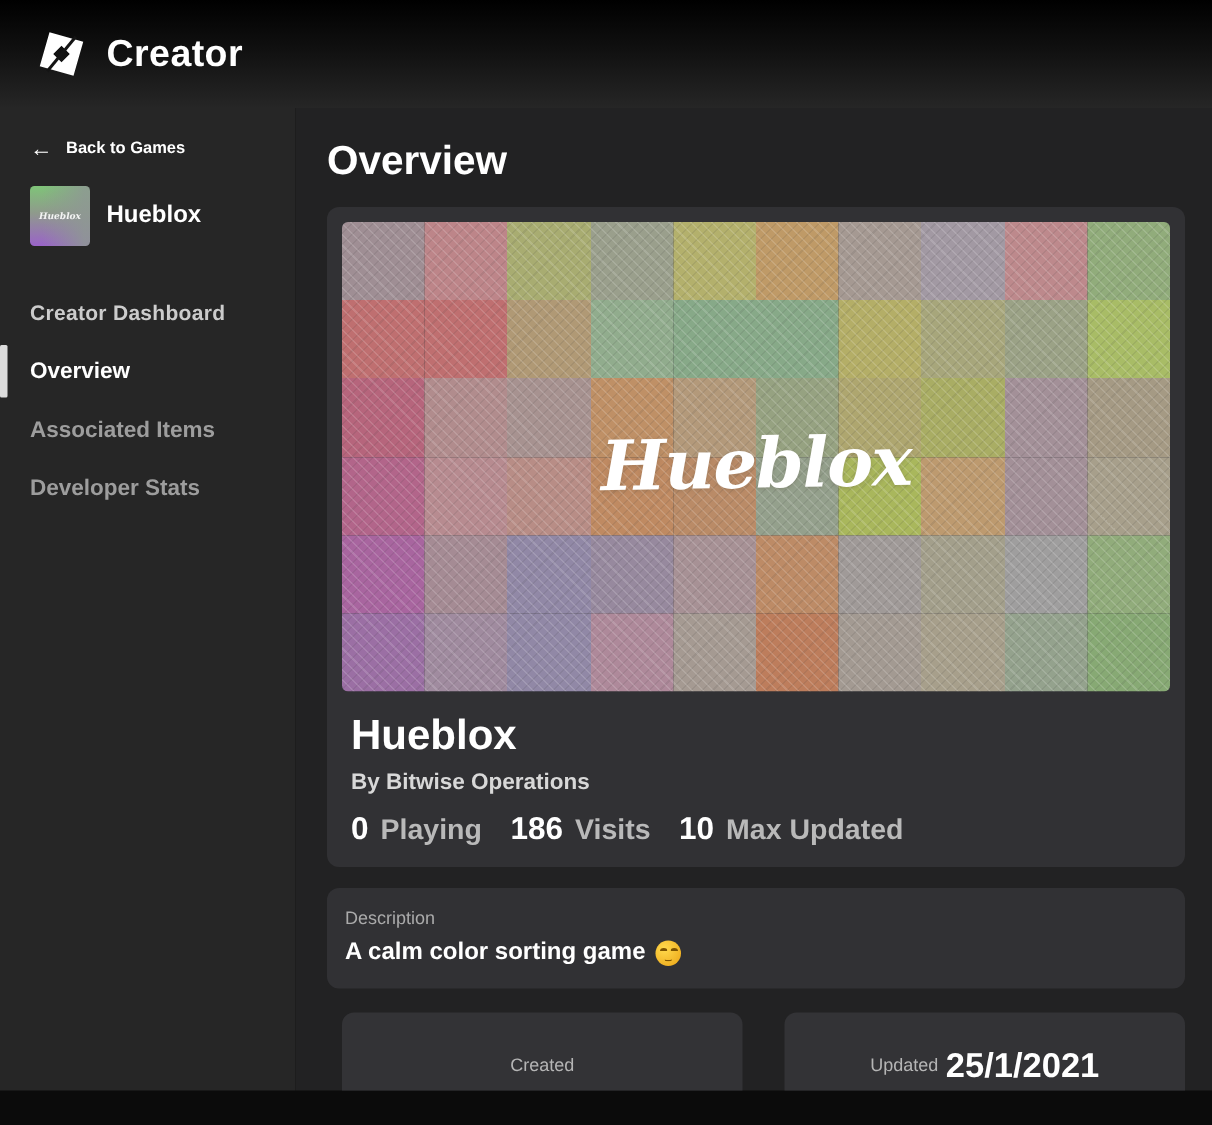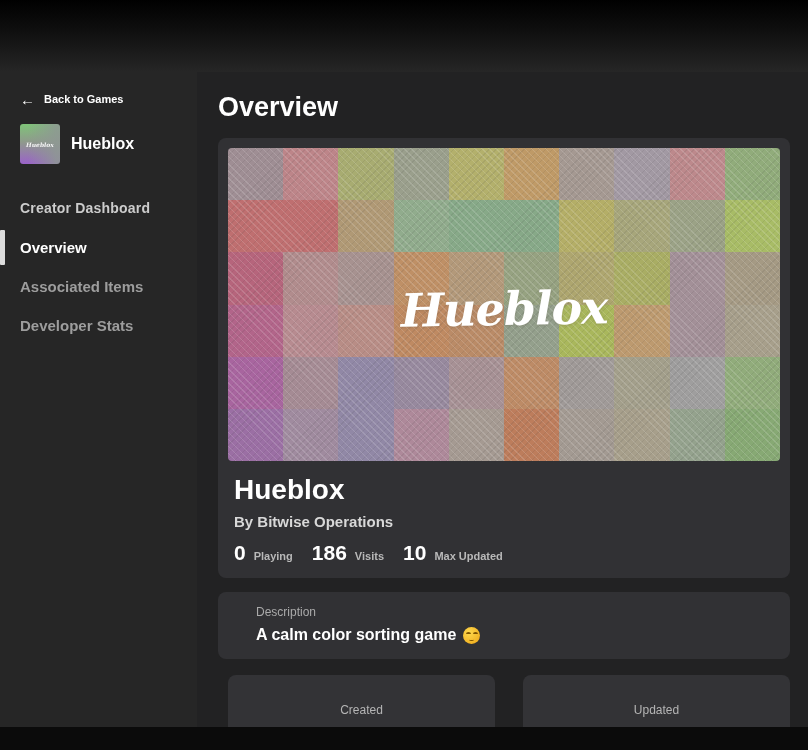--- a/index.html
+++ b/index.html
@@ -101,23 +101,23 @@
     text-shadow:0 1px 3px rgba(90,80,60,.25);
     transform:rotate(-1deg);
   }
 
   .game-info { padding:13px 6px 0; }
   h2 { margin:0; color:#fff; font-size:28px; font-weight:bold; }
   .byline { margin-top:7px; color:#d8d8d8; font-size:15px; font-weight:bold; }
   .stats { display:flex; align-items:baseline; gap:19px; margin-top:11px; }
   .stat { display:flex; align-items:baseline; gap:8px; }
   .stat b { color:#fff; font-size:21px; }
-  .stat .lbl { color:#b9b9b9; font-size:11px; font-weight:bold; }
-
-  .desc-card { margin-top:14px; padding:13px 38px 15px; }
+  .stat .lbl { color:#b9b9b9; font-size:19px; font-weight:bold; }
+
+  .desc-card { margin-top:14px; padding:13px 12px 15px; }
   .card-label { color:#aaa; font-size:12px; }
   .desc-text {
     margin-top:7px; display:flex; align-items:center; gap:7px;
     color:#fff; font-size:16px; font-weight:bold;
   }
 
   .emoji {
     position:relative; width:17px; height:17px; border-radius:50%; flex:0 0 17px;
     background:radial-gradient(circle at 35% 32%, #ffd94d, #f0b021 78%);
   }
@@ -136,20 +136,29 @@
     flex:1; height:70px; background:#333336; border-radius:8px;
     display:flex; flex-direction:row; align-items:center; justify-content:center; gap:5px;margin-left:10px;
   }
   .meta-label { color:#b5b5b5; font-size:12px; }
   .meta-value { color:#fff; font-size:23px; font-weight:bold; }
 </style>
 </head>
 <body>
 
 <header>
+  <div class="brand">
+    <span style="display:flex;">
+      <svg width="34" height="34" viewBox="0 0 34 34">
+        <path fill="#ffffff" fill-rule="evenodd" d="M9 2.5 L31.5 8.8 L25 31.5 L2.5 25.2 Z M17 11.5 L22.5 17 L17 22.5 L11.5 17 Z"></path>
+        <line x1="26.5" y1="5.5" x2="7.5" y2="28.5" stroke="#141414" stroke-width="2"></line>
+      </svg>
+    </span>
+    <span class="brand-text">Creator</span>
+  </div>
 
 </header>
 
 <div class="app-row">
   <aside>
     <div class="back">
       <span class="arrow">←</span>
       <span>Back to Games</span>
     </div>
 
@@ -279,18 +288,19 @@
         </span>
       </div>
     </section>
 
     <div class="meta-row">
       <div class="meta-card">
         <div class="meta-label">Created</div>
       </div>
       <div class="meta-card">
         <div class="meta-label">Updated</div>
+        <div class="meta-value">25/1/2021</div>
       </div>
     </div>
   </main>
 </div>
 
 <footer></footer>
 
 </body></html>

